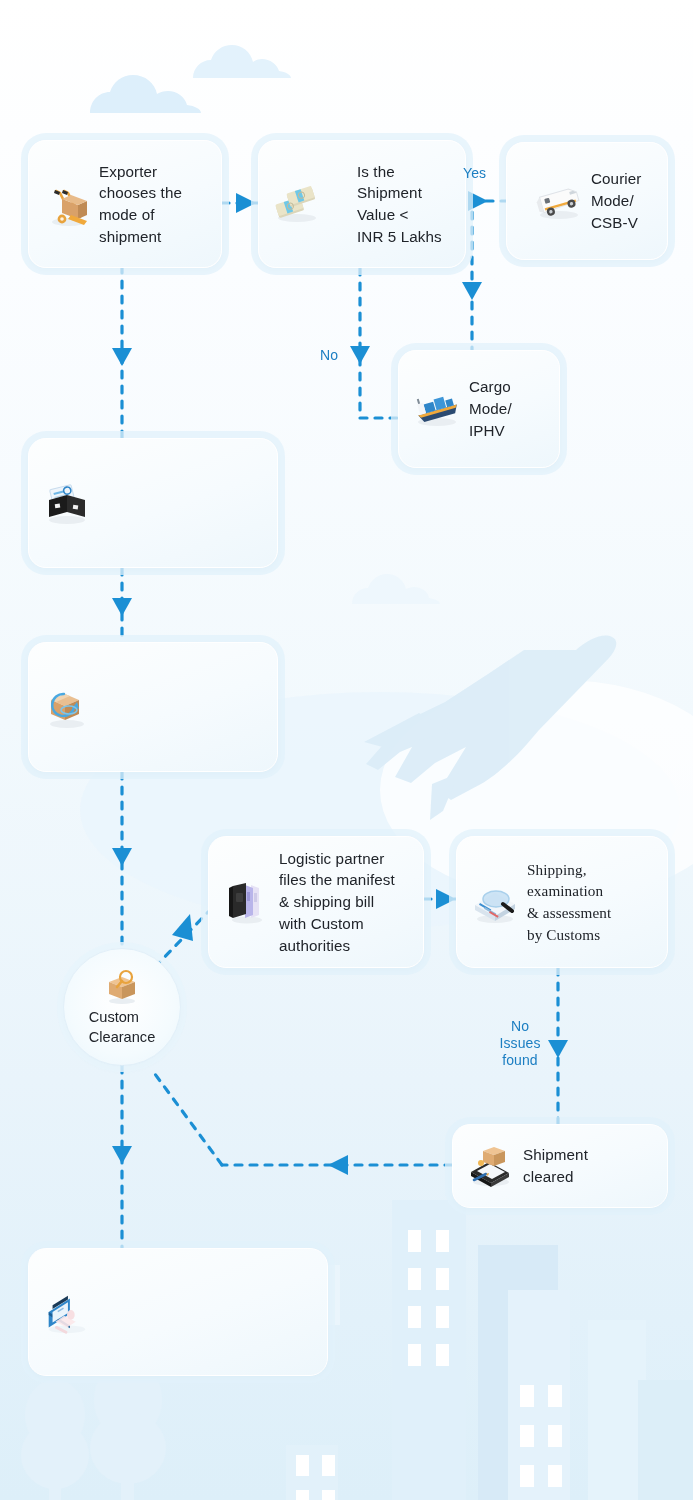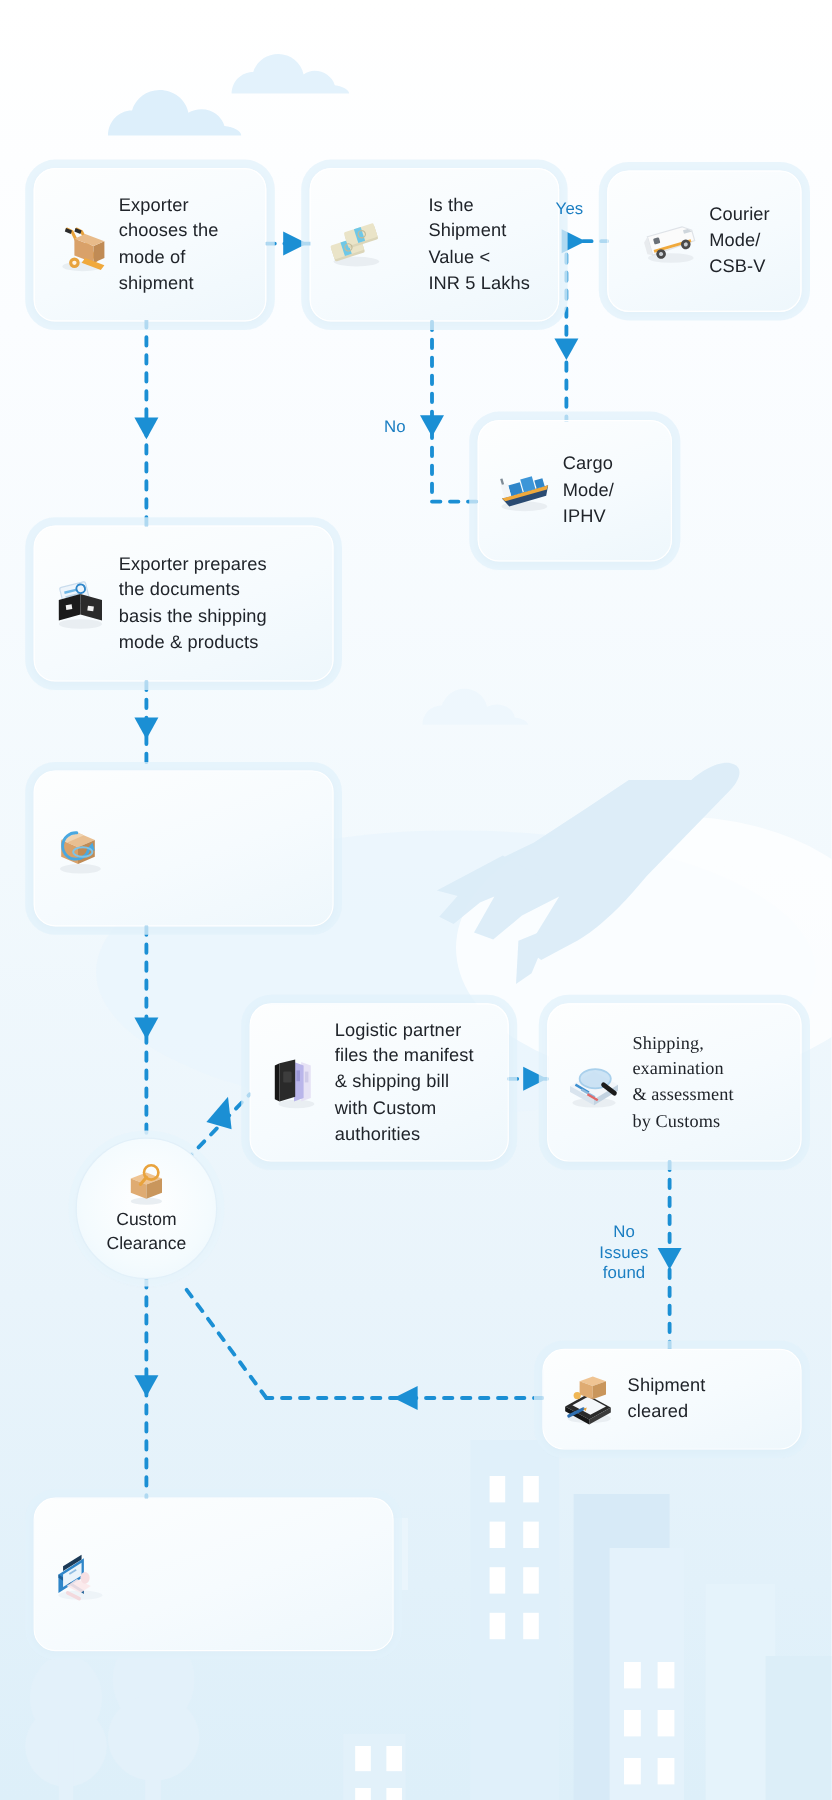--- a/index.html
+++ b/index.html
@@ -47,21 +47,21 @@
     width: 118px; height: 118px;
     border-radius: 50%;
     background: radial-gradient(circle at 50% 45%, #ffffff 0%, #f4fbfe 62%, #e9f5fc 100%);
     border: 1px solid #e2f0f9;
     box-shadow: 0 0 0 6px rgba(231,244,252,.85), 0 2px 6px rgba(120,165,195,.14);
     display: flex; flex-direction: column;
     align-items: center; justify-content: center;
     gap: 1px;
   }
   .circle-node .ico { width:40px; height:40px; display:flex; align-items:center; justify-content:center; }
-  .circle-node .txt { font-size: 14.6px; line-height: 1.33; text-align:center; color:#20242a; }
+  .circle-node .txt { font-size: 14.6px; line-height: 1.33; text-align:left; color:#20242a; }
 
   
   .edge-label {
     position: absolute;
     color: #1b7ec2;
     font-size: 14px;
     line-height: 1.22;
     letter-spacing: .1px;
   }
   .edge-label.center { text-align: center; }
@@ -291,26 +291,20 @@
         <rect x="15" y="16" width="13" height="1.6" fill="#bcd4e6"></rect>
         <rect x="15" y="19" width="9" height="1.6" fill="#bcd4e6"></rect>
         <circle cx="29" cy="13" r="3.6" fill="none" stroke="#2f86c9" stroke-width="1.6"></circle>
       </g>
       <path d="M8 22 l18 -5 v17 l-18 5z" fill="#1b1b1b"></path>
       <path d="M26 17 l18 5 v17 l-18 -5z" fill="#2b2b2b"></path>
       <rect x="14" y="26" width="5" height="4" fill="#f2f2f2" transform="rotate(-8 16 28)"></rect>
       <rect x="32" y="27" width="5" height="4" fill="#f2f2f2" transform="rotate(8 34 29)"></rect>
     </svg>
   </span>
-  <span class="txt">
-    <span>Exporter prepares</span><br>
-    <span>the documents</span><br>
-    <span>basis the shipping</span><br>
-    <span>mode &amp; products</span>
-  </span>
 </div>
 
 <div class="node" style="left:28px; top:642px; width:250px; height:130px;">
   <span class="ico">
     <svg width="52" height="50" viewBox="0 0 52 50">
       <ellipse cx="26" cy="42" rx="17" ry="4" fill="#e9eef2"></ellipse>
       <path d="M10 18 l14 -6 l14 6 l-14 6z" fill="#e9bf91"></path>
       <path d="M10 18 v14 l14 6 v-14z" fill="#d9a169"></path>
       <path d="M24 24 l14 -6 v14 l-14 6z" fill="#c08b55"></path>
       <path d="M24 12 l5 2 l-14 6 l-5 -2z" fill="#f0d4b2"></path>

